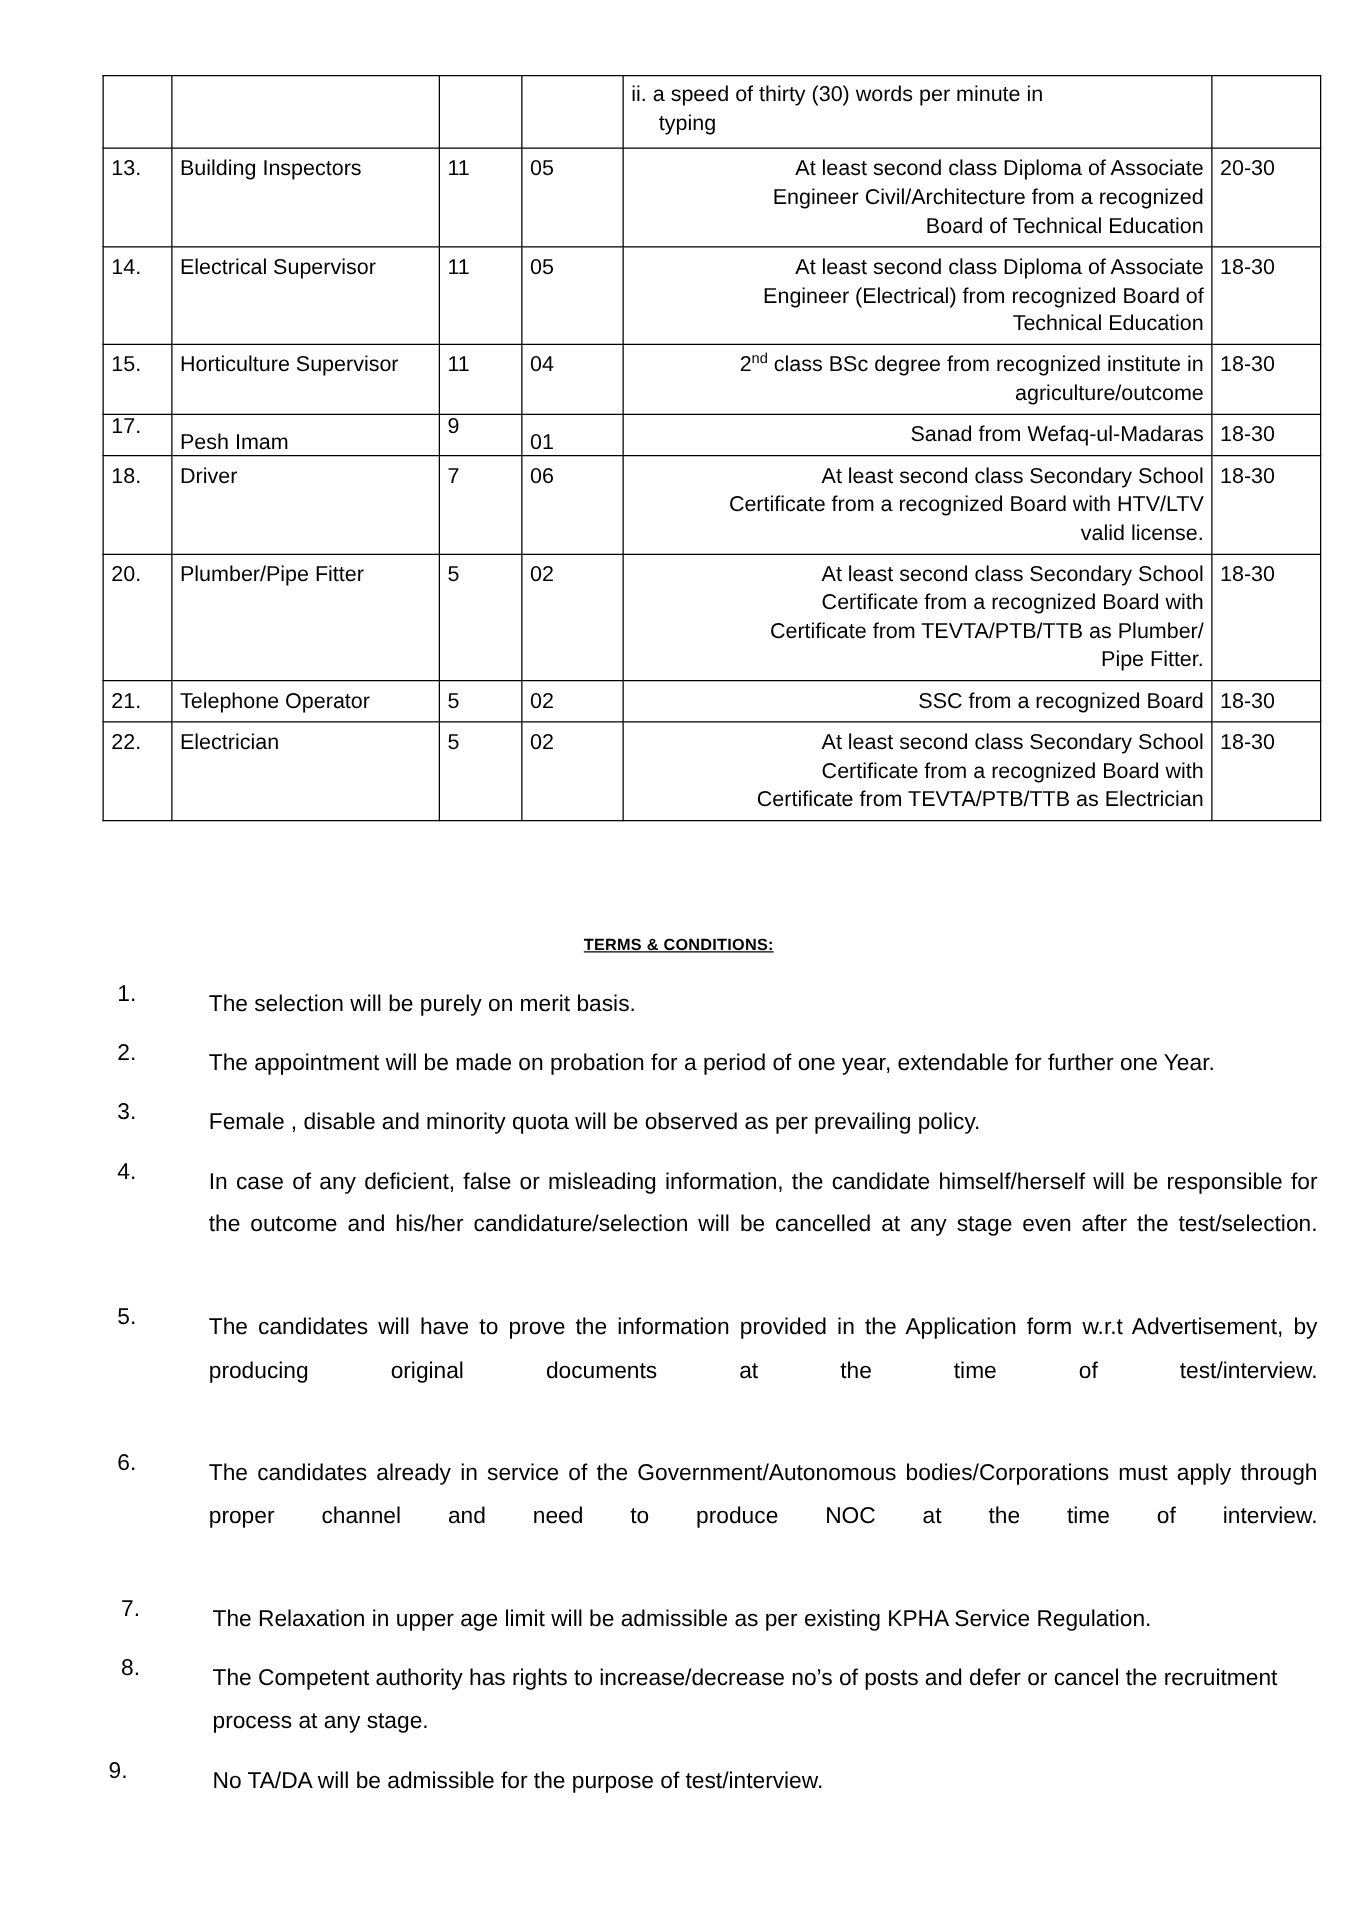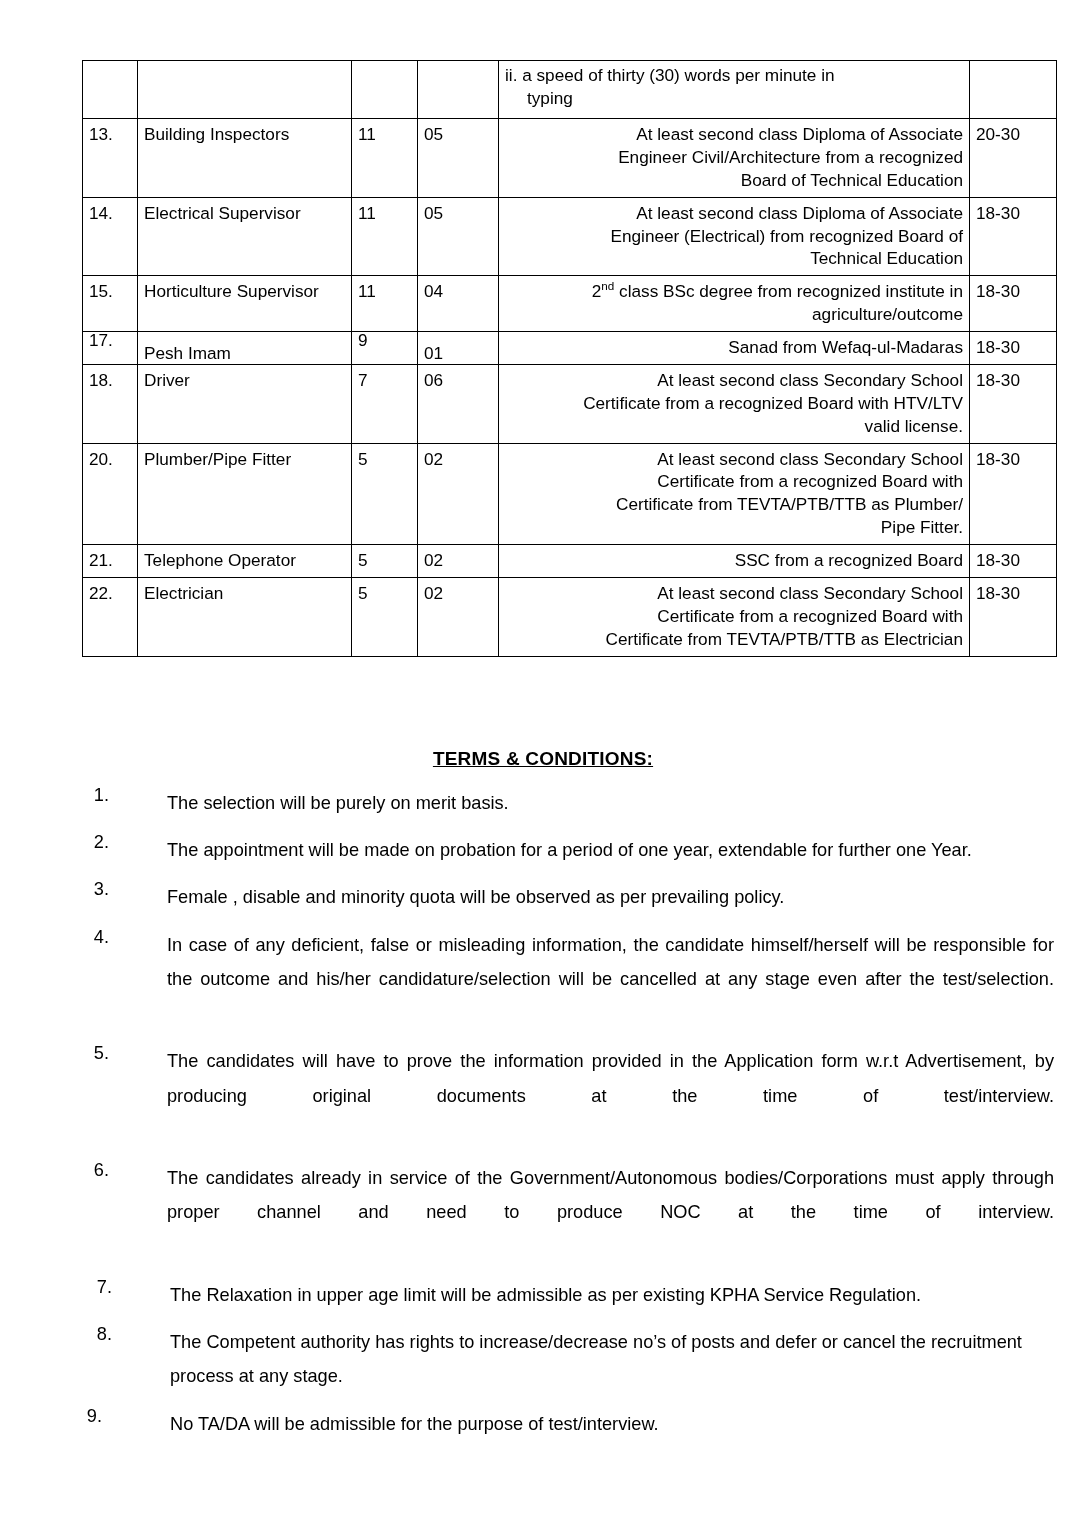--- a/index.html
+++ b/index.html
@@ -85,21 +85,21 @@
   .lift { position: relative; top: -7px; display: inline-block; }
   .drop { position: relative; top: 6px; display: inline-block; }
 
   
   .terms-heading {
     position: absolute;
     left: 0;
     top: 748px;
     width: 1086px;
     text-align: center;
-    font-size: 19px;
+    font-size: 13px;
     font-weight: bold;
     letter-spacing: 0.2px;
   }
   .terms-heading span {
     text-decoration: underline;
   }
 
   
   .terms {
     position: absolute;

